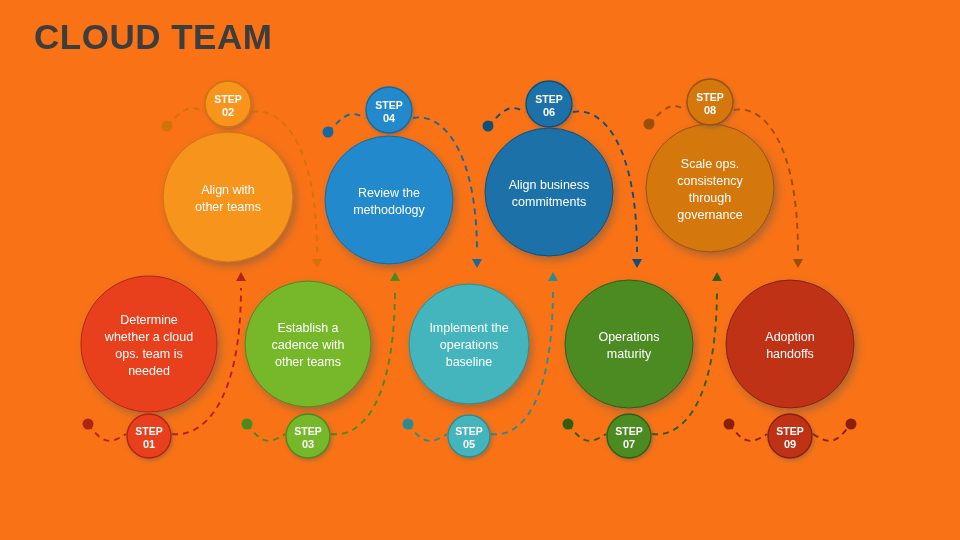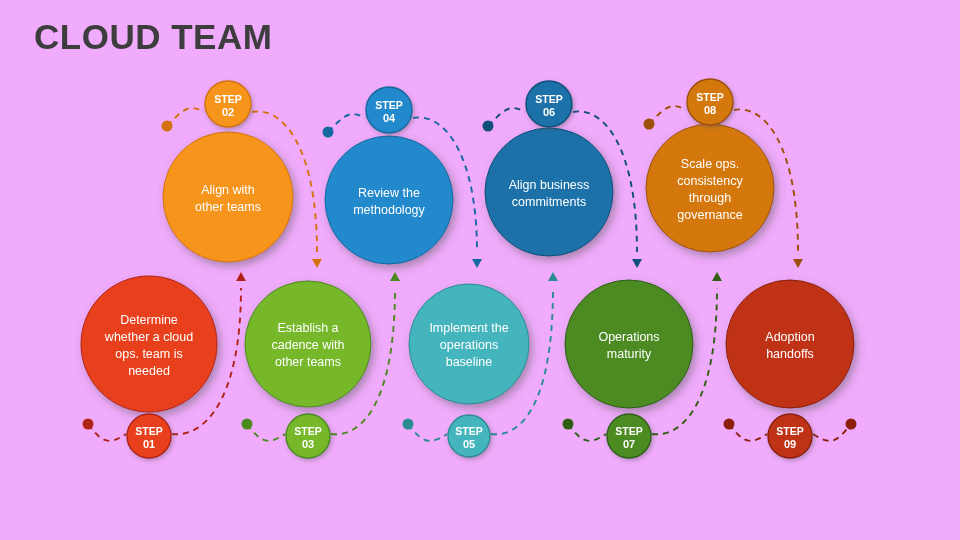--- a/index.html
+++ b/index.html
@@ -11,21 +11,21 @@
     height: 540px;
     background: #f1f1f1;
     font-family: "Liberation Sans", sans-serif;
     overflow: hidden;
     position: relative;
   }
   #slide {
     position: relative;
     width: 960px;
     height: 540px;
-    background: #f0abfc;
+    background: #f97316;
   }
   #title {
     position: absolute;
     left: 34px;
     top: 15px;
     font-size: 35px;
     font-weight: bold;
     color: #3d3d3d;
     letter-spacing: 0.5px;
     font-family: "Liberation Sans", sans-serif;

